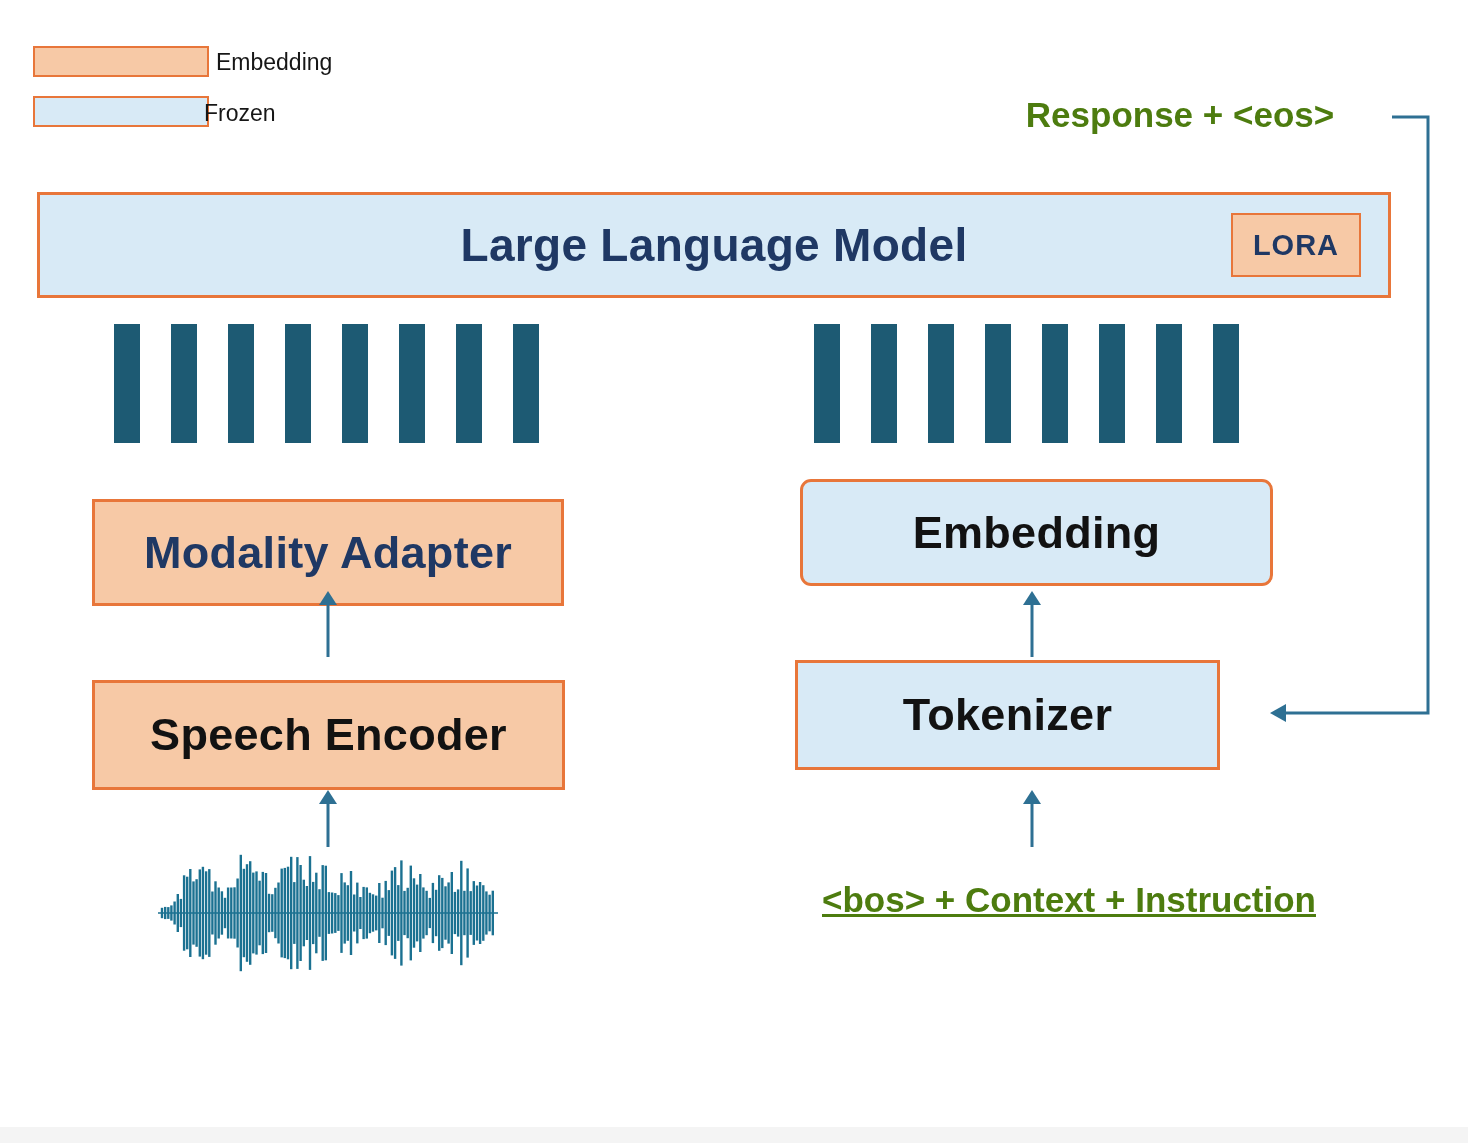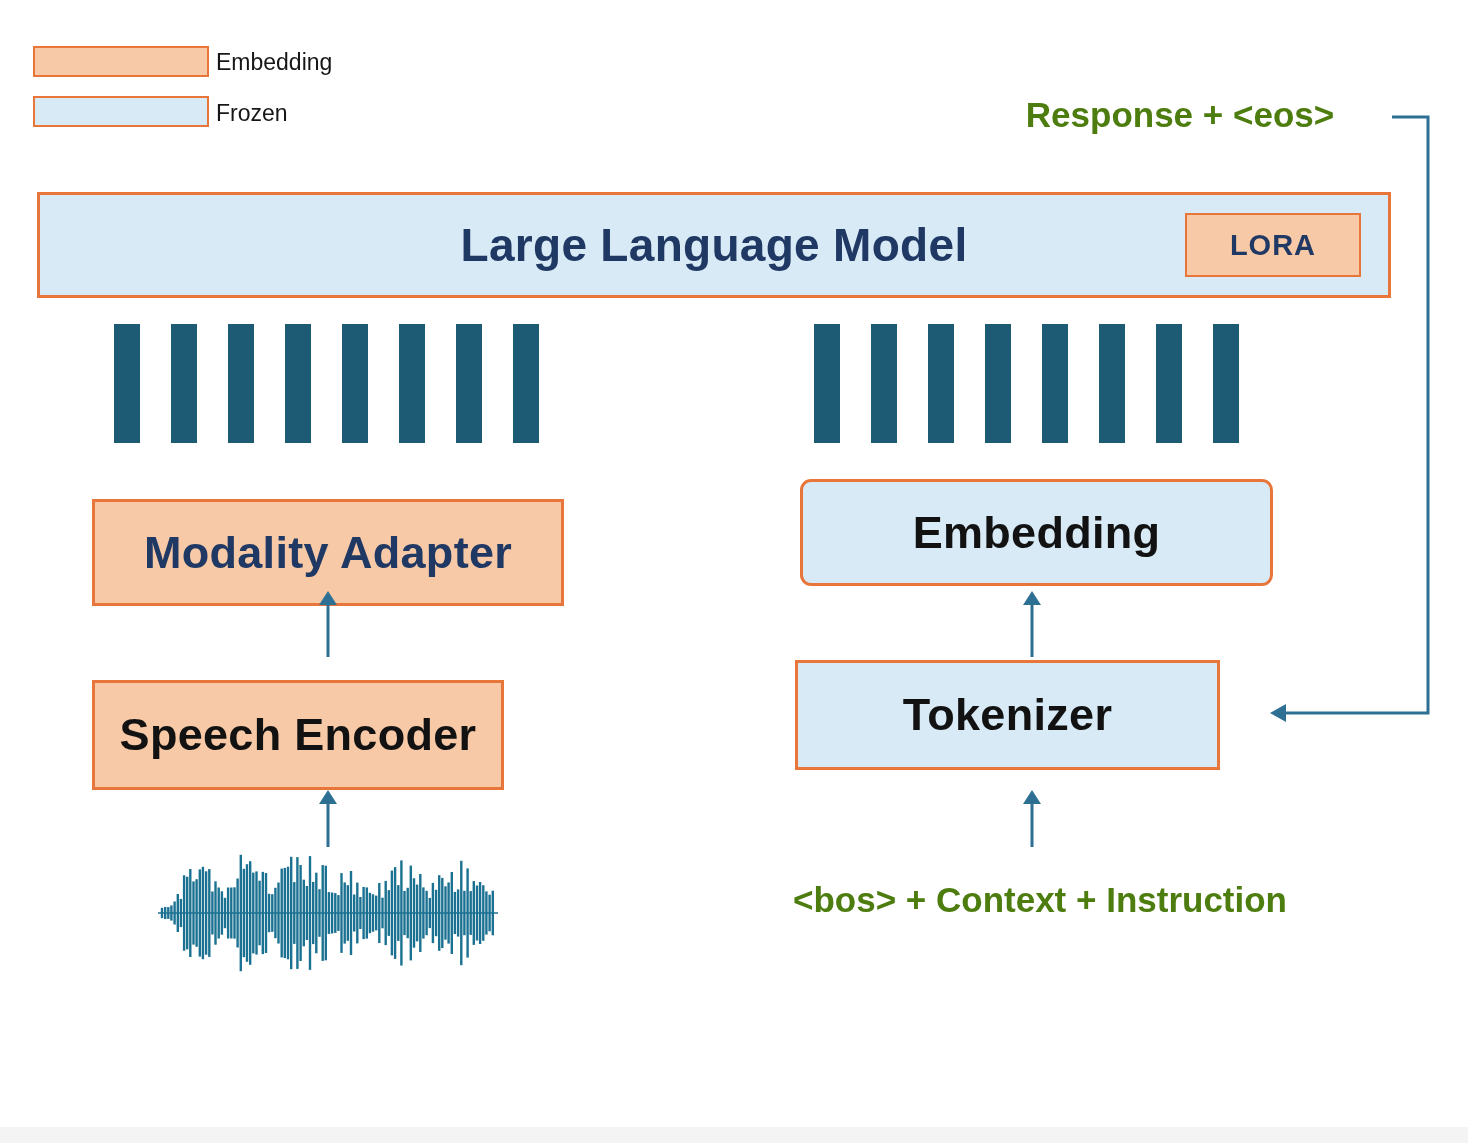--- a/index.html
+++ b/index.html
@@ -15,21 +15,21 @@
   .legend-label { font-size:23px; color:#161616; line-height:1.1; }
 
   
   .node { border:3px solid var(--trainable-border); display:flex; align-items:center; justify-content:center; }
   .trainable-node { background:var(--trainable-fill);margin-top:20px; }
   .frozen-node { background:var(--frozen-fill); }
   .node-label { font-size:45px; font-weight:700; color:#121212; letter-spacing:.3px; }
   .node-label.navy { color:var(--navy-text); }
 
   .lora { position:absolute; right:27px; top:50%; transform:translateY(-50%);
-          width:176px; height:64px; background:var(--trainable-fill);
+          width:130px; height:64px; background:var(--trainable-fill);
           border:2.5px solid var(--trainable-border);
           display:flex; align-items:center; justify-content:center; }
   .lora span { font-size:29px; font-weight:700; color:var(--navy-text); letter-spacing:1px; }
 
   
   .token-row { display:flex; gap:31px; height:119px; }
   .token-bar { width:26px; height:119px; background:var(--token-bar); }
 
   
   .arrow-up { width:20px; }
@@ -48,21 +48,21 @@
   .bottom-strip { background:#f4f4f4; }
 </style>
 </head>
 <body>
 
 <div class="canvas">
 
   <div class="swatch trainable" style="left:33px; top:46px;"></div>
   <div class="legend-label" style="left:216px; top:50px;">Embedding</div>
   <div class="swatch frozen" style="left:33px; top:96px;"></div>
-  <div class="legend-label" style="left:216px; top:101px;">Frozen</div>
+  <div class="legend-label" style="left:204px; top:101px;">Frozen</div>
 
   <div class="annotation" style="left:980px; top:95px; width:400px;">Response + &lt;eos&gt;</div>
 
   <div class="node frozen-node" style="left:37px; top:192px; width:1354px; height:106px;">
     <span class="node-label navy" style="font-size:46px;">Large Language Model</span>
     <div class="lora">
       <span>LORA</span>
     </div>
   </div>
 
@@ -96,21 +96,21 @@
 
   <div class="arrow-up" style="left:318px; top:591px; height:66px;">
     <span class="head"></span>
       <span class="shaft"></span>
   </div>
   <div class="arrow-up" style="left:1022px; top:591px; height:66px;">
     <span class="head"></span>
       <span class="shaft"></span>
   </div>
 
-  <div class="node trainable-node" style="left:92px; top:660px; width:412px; height:110px;">
+  <div class="node trainable-node" style="left:92px; top:660px; width:473px; height:110px;">
     <span class="node-label">Speech Encoder</span>
   </div>
   <div class="node frozen-node" style="left:795px; top:660px; width:425px; height:110px;">
     <span class="node-label">Tokenizer</span>
   </div>
 
   <div class="arrow-up" style="left:318px; top:790px; height:57px;">
     <span class="head"></span>
       <span class="shaft"></span>
   </div>
@@ -224,21 +224,21 @@
           <line x1="315.8" y1="43.1" x2="315.8" y2="106.9"></line>
           <line x1="319.0" y1="47.5" x2="319.0" y2="102.5"></line>
           <line x1="322.1" y1="44.0" x2="322.1" y2="106.0"></line>
           <line x1="325.3" y1="47.2" x2="325.3" y2="102.8"></line>
           <line x1="328.4" y1="53.4" x2="328.4" y2="96.6"></line>
           <line x1="331.6" y1="56.7" x2="331.6" y2="93.3"></line>
           <line x1="334.8" y1="52.7" x2="334.8" y2="97.3"></line>
         </g>
       </svg></div>
 
-  <div class="annotation" style="left:720px; top:880px; width:640px;">&lt;bos&gt; + Context + Instruction</div>
+  <div class="annotation" style="left:749px; top:880px; width:640px;text-decoration:underline;">&lt;bos&gt; + Context + Instruction</div>
 
   <svg class="connector" width="1468" height="1143" viewBox="0 0 1468 1143">
     <polyline points="1392,117 1428,117 1428,713 1282,713" style="fill:none; stroke:var(--arrow); stroke-width:3;"></polyline>
     <polygon points="1270,713 1286,704 1286,722" style="fill:var(--arrow);"></polygon>
   </svg>
 
   <div class="bottom-strip" style="left:0; top:1127px; width:1468px; height:16px;"></div>
 
 </div>
 

